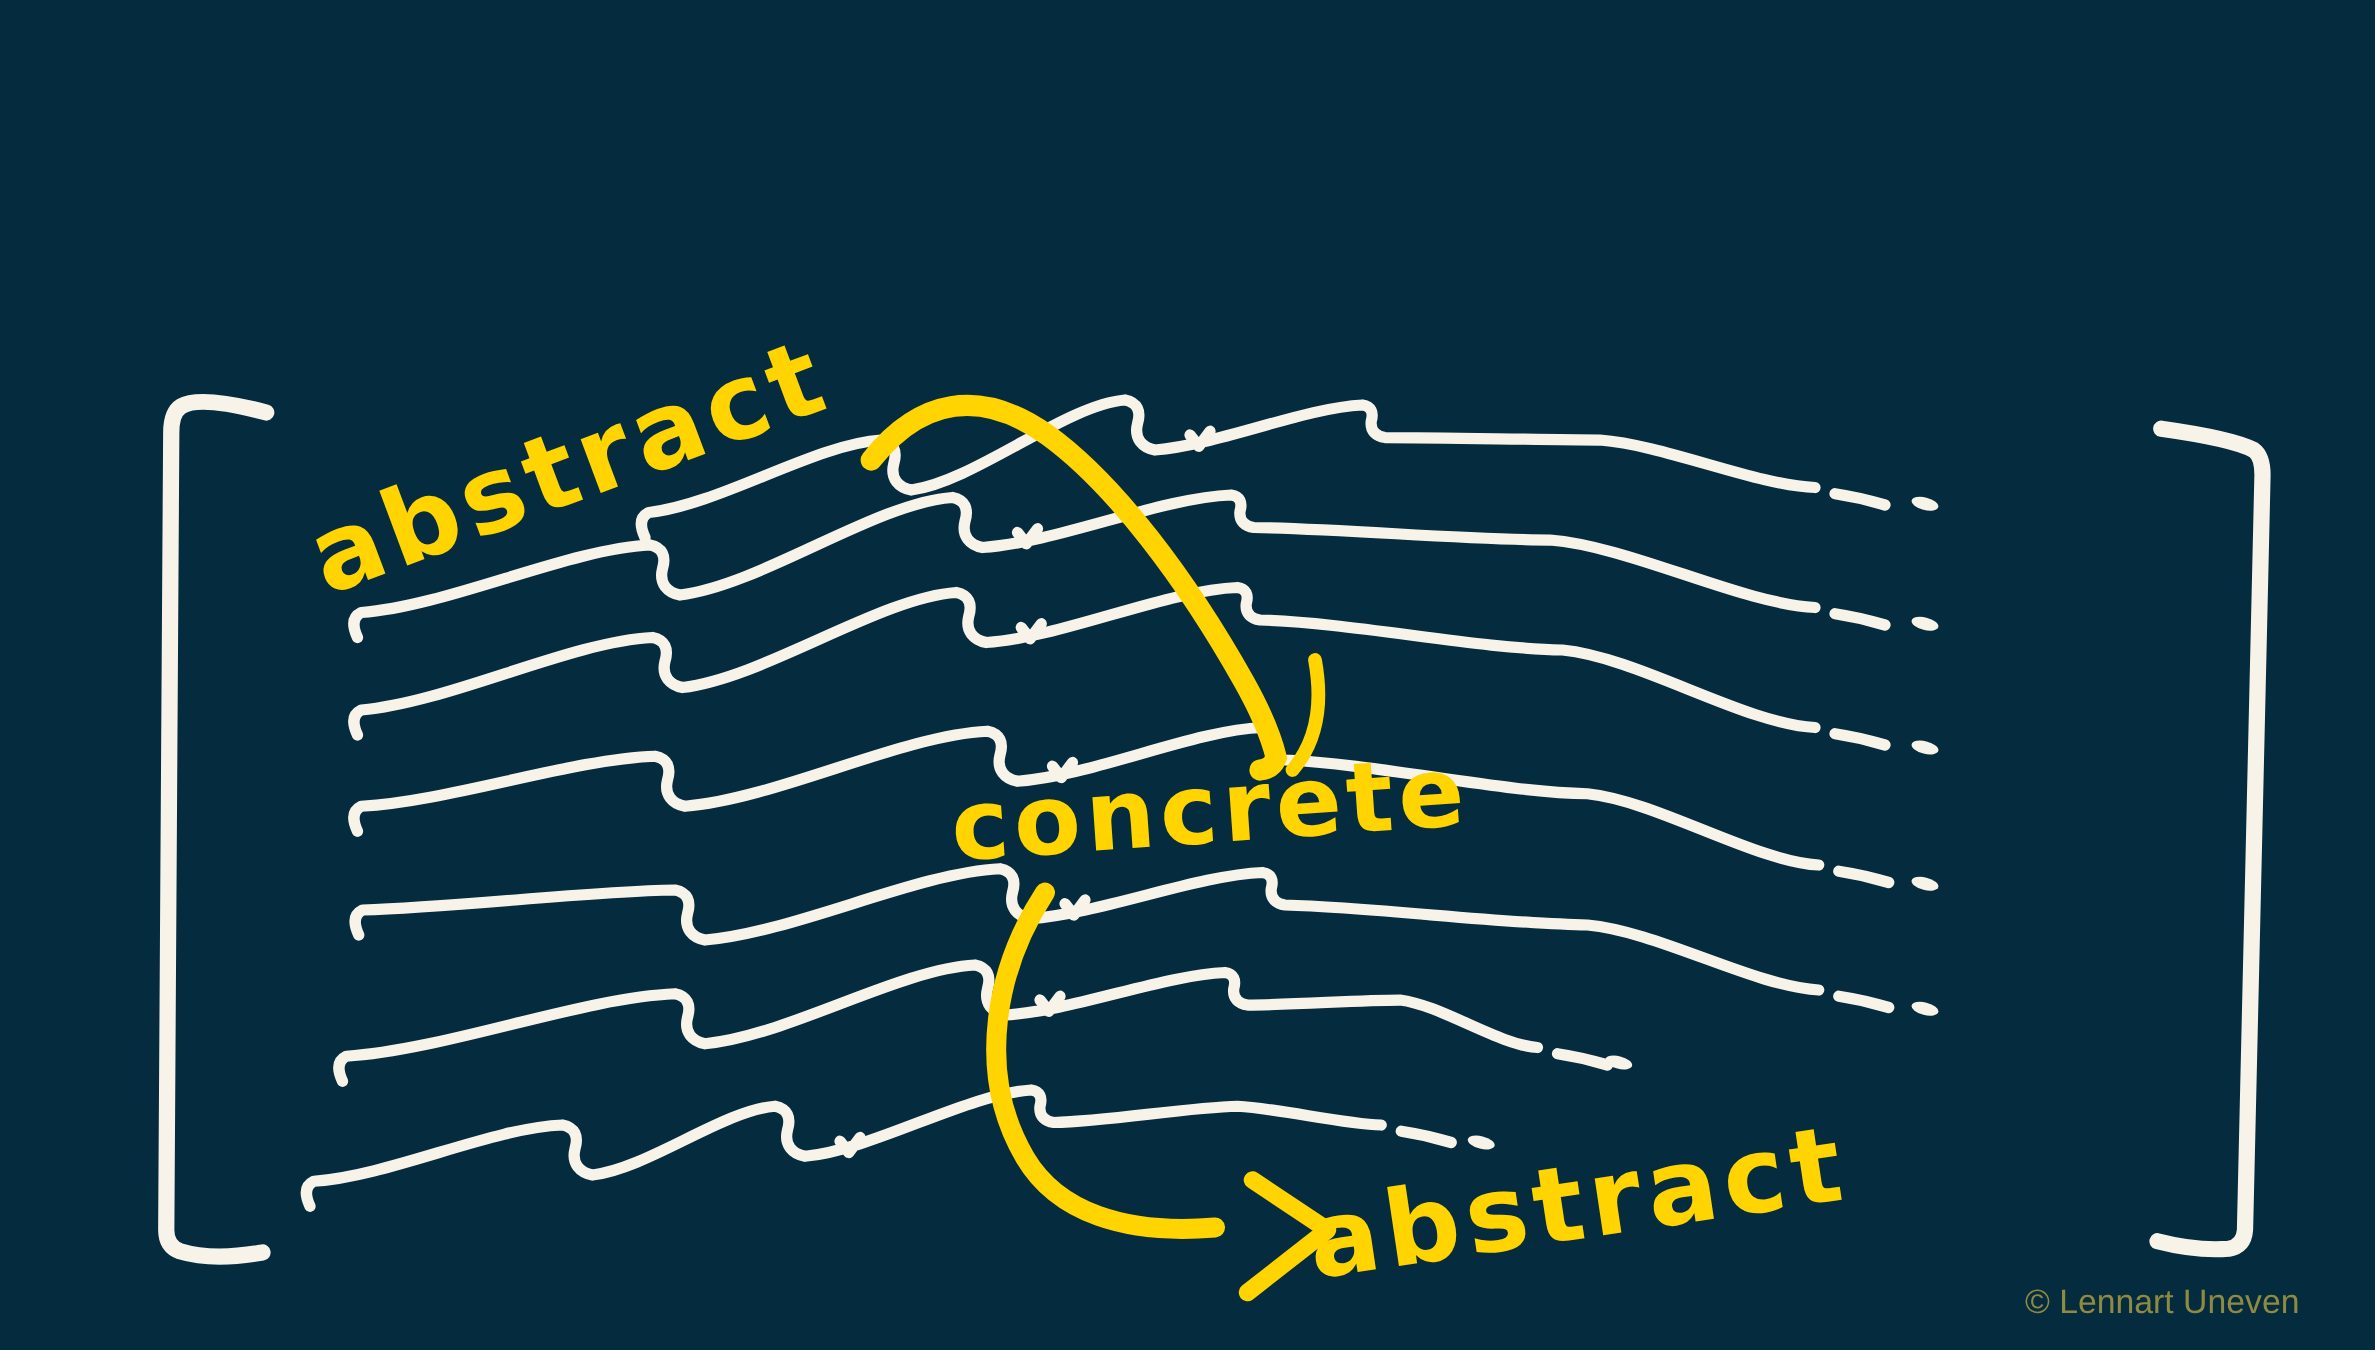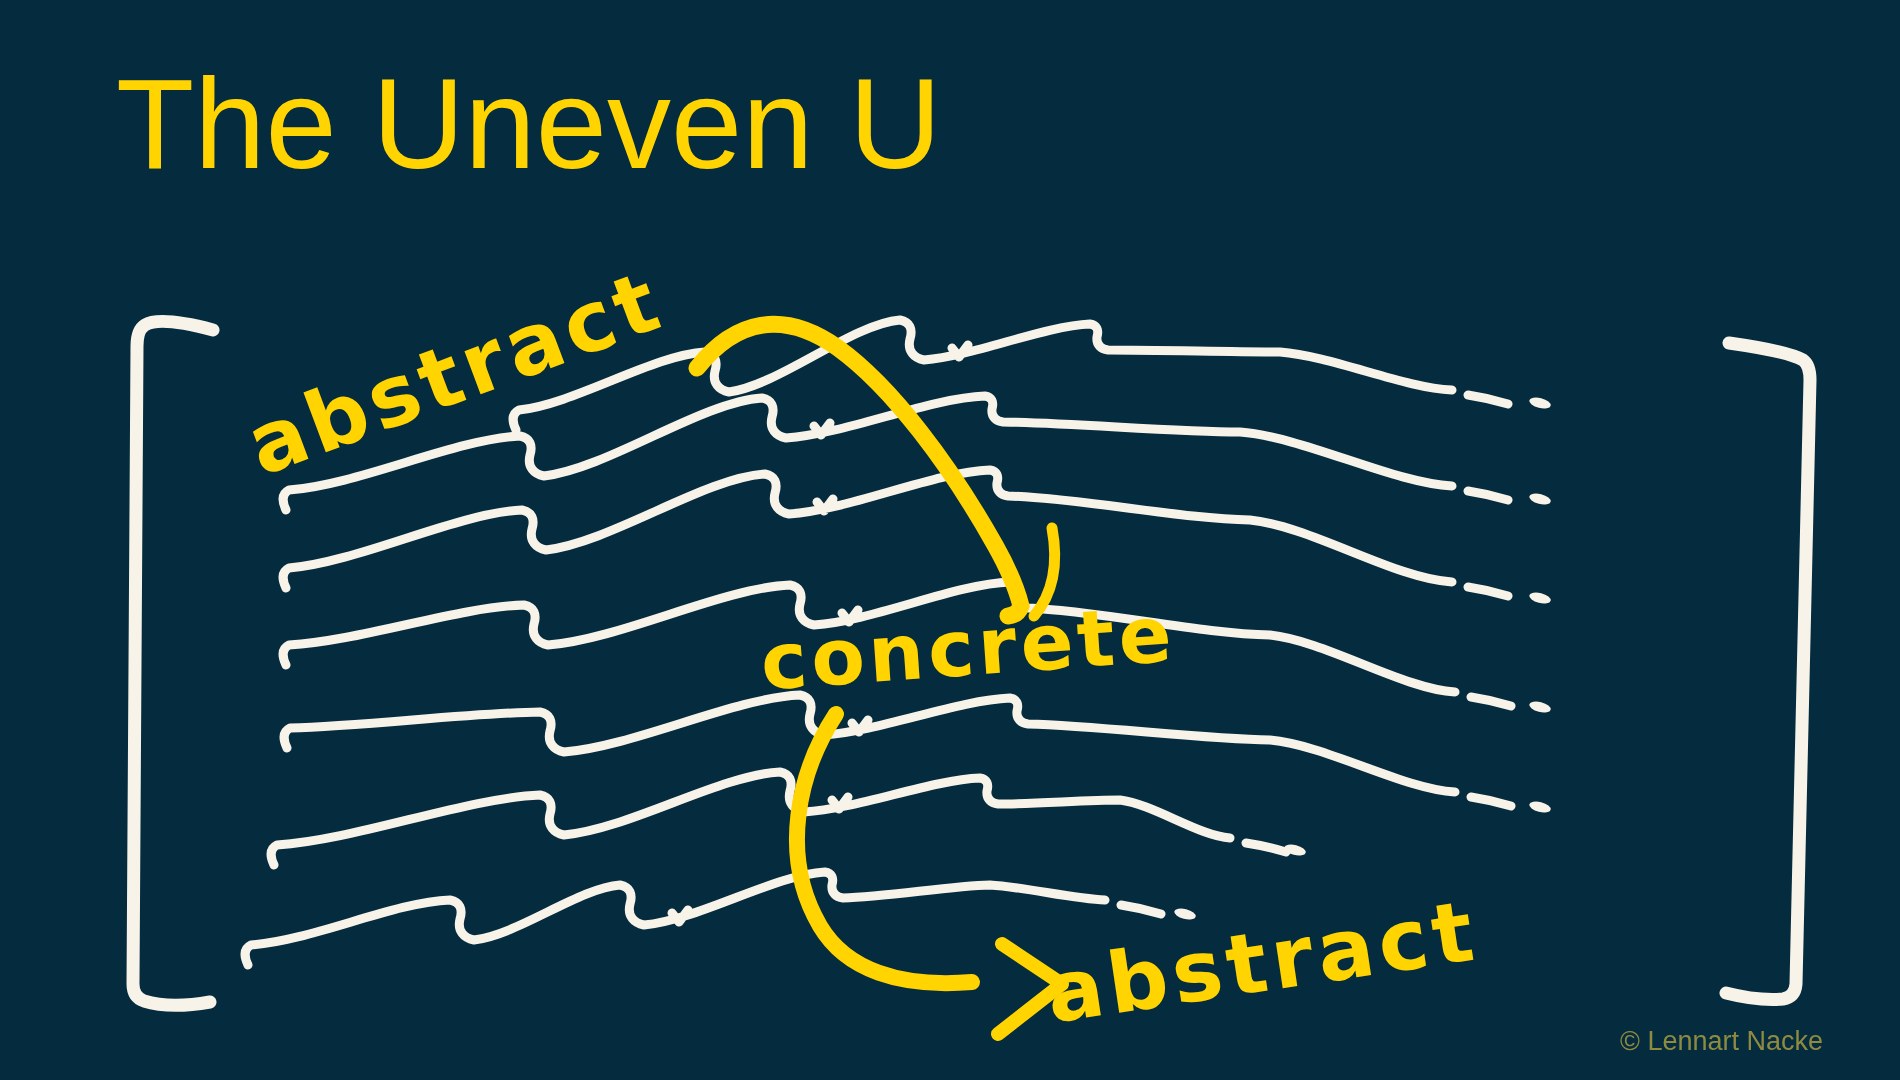--- a/index.html
+++ b/index.html
@@ -58,21 +58,20 @@
     font-size:27px;
     color:var(--copyright);
     white-space:nowrap;
   }
 </style>
 </head>
 <body>
 
 <div id="slide">
 
-  <div class="title">The Uneven U</div>
 
   <svg class="canvas" width="1900" height="1080" viewBox="0 0 1900 1080">
 
     <path d="M 213,330 Q 160,316 145,325 Q 137,330 137,346 L 133,984 Q 133,997 144,1001 Q 170,1009 210,1002" fill="none" stroke="var(--chalk)" stroke-width="13" stroke-linecap="round" stroke-linejoin="round"></path>
 
     <path d="M 1729,343 Q 1786,351 1803,360 Q 1810,365 1810,380 L 1796,984 Q 1795,997 1783,999 Q 1757,1001 1726,993" fill="none" stroke="var(--chalk)" stroke-width="13" stroke-linecap="round" stroke-linejoin="round"></path>
 
     <g id="squiggles">
         <path d="M 516,430 q -7,-15 3,-20 C 575,404 653,355 705,352 c 10,2 13,9 10,19 c -3,12 4,19 14,21 C 780,385 852,324 900,320 c 10,2 13,9 10,19 c -3,12 4,19 14,21 C 974,356 1044,326 1090,324 c 7,1 9,6 7,13 c -1,8 4,12 11,13 C 1160,350 1232,352 1280,352 C 1332,356 1404,388 1452,390 M 1468,395 q 20,3 40,9 M 952,348 l 7,9 l 9,-12" fill="none" stroke="var(--chalk)" stroke-width="9" stroke-linecap="round" stroke-linejoin="round"></path>
         <ellipse cx="1540" cy="403" rx="11" ry="5" transform="rotate(14 1540 403)" fill="var(--chalk)"></ellipse>
@@ -100,14 +99,14 @@
       <path d="M 1002,944 L 1062,984 L 998,1034" fill="none" stroke="var(--accent)" stroke-width="14" stroke-linecap="round" stroke-linejoin="round"></path>
     </g>
   </svg>
 
   <div class="hand-label label-abstract-top">abstract</div>
 
   <div class="hand-label label-concrete">concrete</div>
 
   <div class="hand-label label-abstract-bottom">abstract</div>
 
-  <div class="copyright">© Lennart Nacke</div>
+  <div class="copyright">© Lennart Uneven</div>
 </div>
 
 </body></html>

